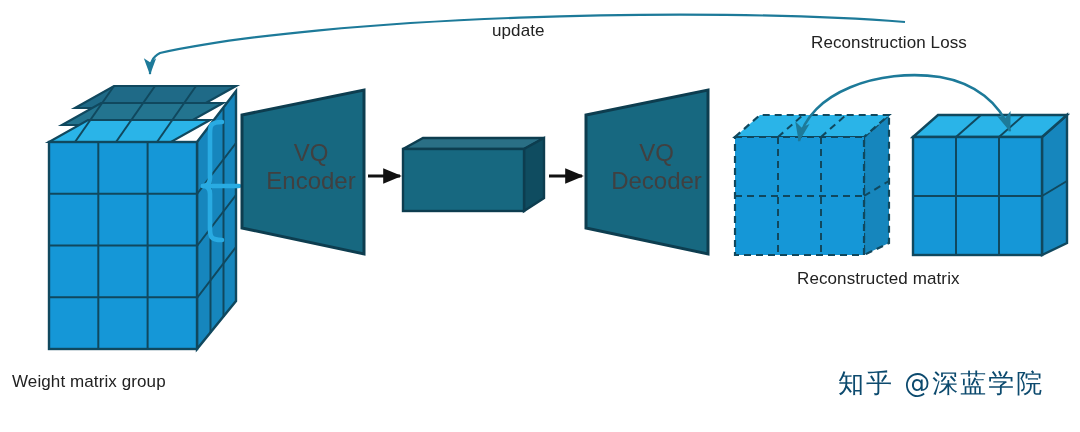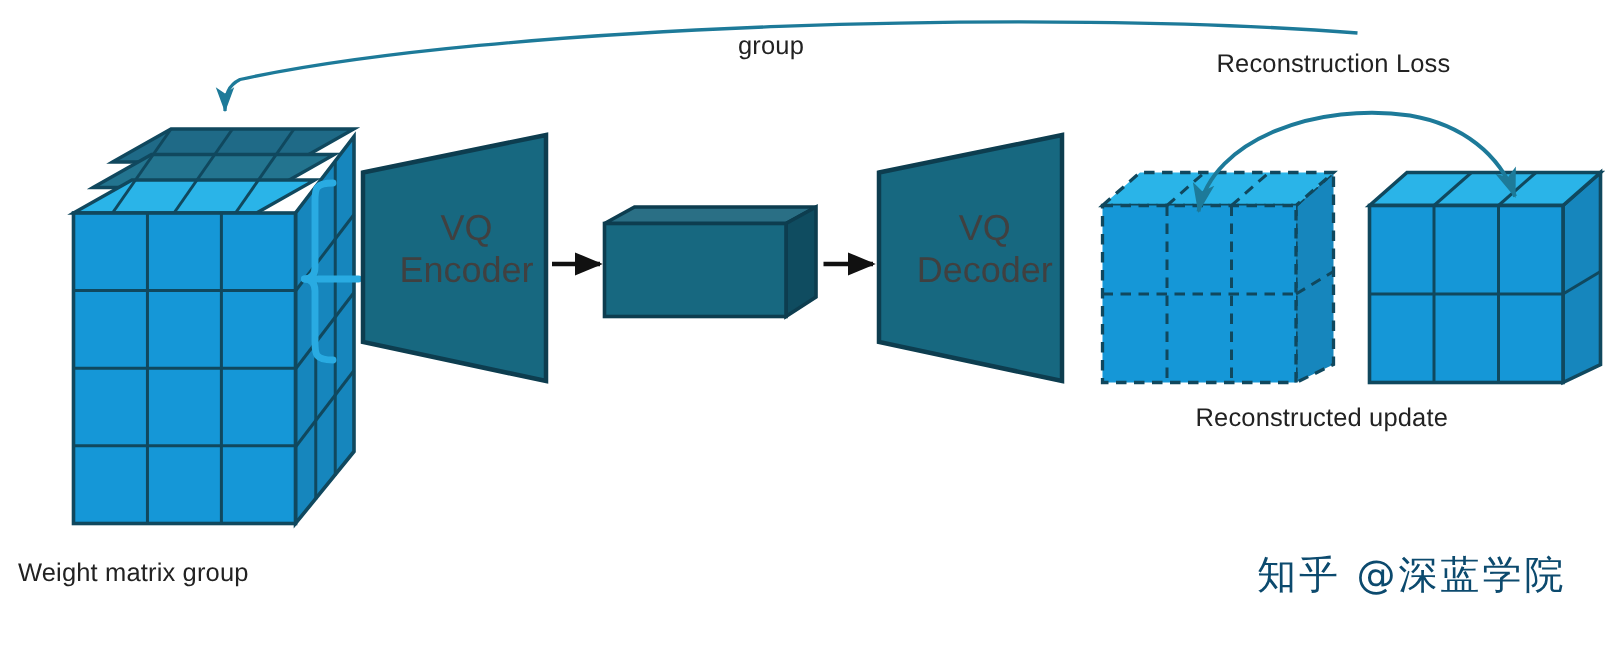--- a/index.html
+++ b/index.html
@@ -163,20 +163,20 @@
     <path d="M799,141 C808,92 880,68 940,77 C975,83 1000,103 1010,131" fill="none" stroke="#1d7a99" stroke-width="2.6" marker-start="url(#arrowTealStart)" marker-end="url(#arrowTeal)"></path>
 
     <path d="M905,22 C700,6 330,16 160,53 C152,57 150,63 150,74" fill="none" stroke="#1d7a99" stroke-width="2.2" marker-end="url(#arrowTeal)"></path>
   </svg>
 
   <div class="block-text" id="txt-encoder">VQ
 Encoder</div>
   <div class="block-text" id="txt-decoder">VQ
 Decoder</div>
 
-  <div class="lbl" id="lbl-update">group</div>
+  <div class="lbl" id="lbl-update">update</div>
   <div class="lbl" id="lbl-weightgrp">Weight matrix group</div>
   <div class="lbl" id="lbl-recloss">Reconstruction Loss</div>
-  <div class="lbl" id="lbl-recmatrix">Reconstructed update</div>
+  <div class="lbl" id="lbl-recmatrix">Reconstructed matrix</div>
 
   <div id="watermark">知乎 @深蓝学院</div>
 
 </div>
 
 </body></html>

